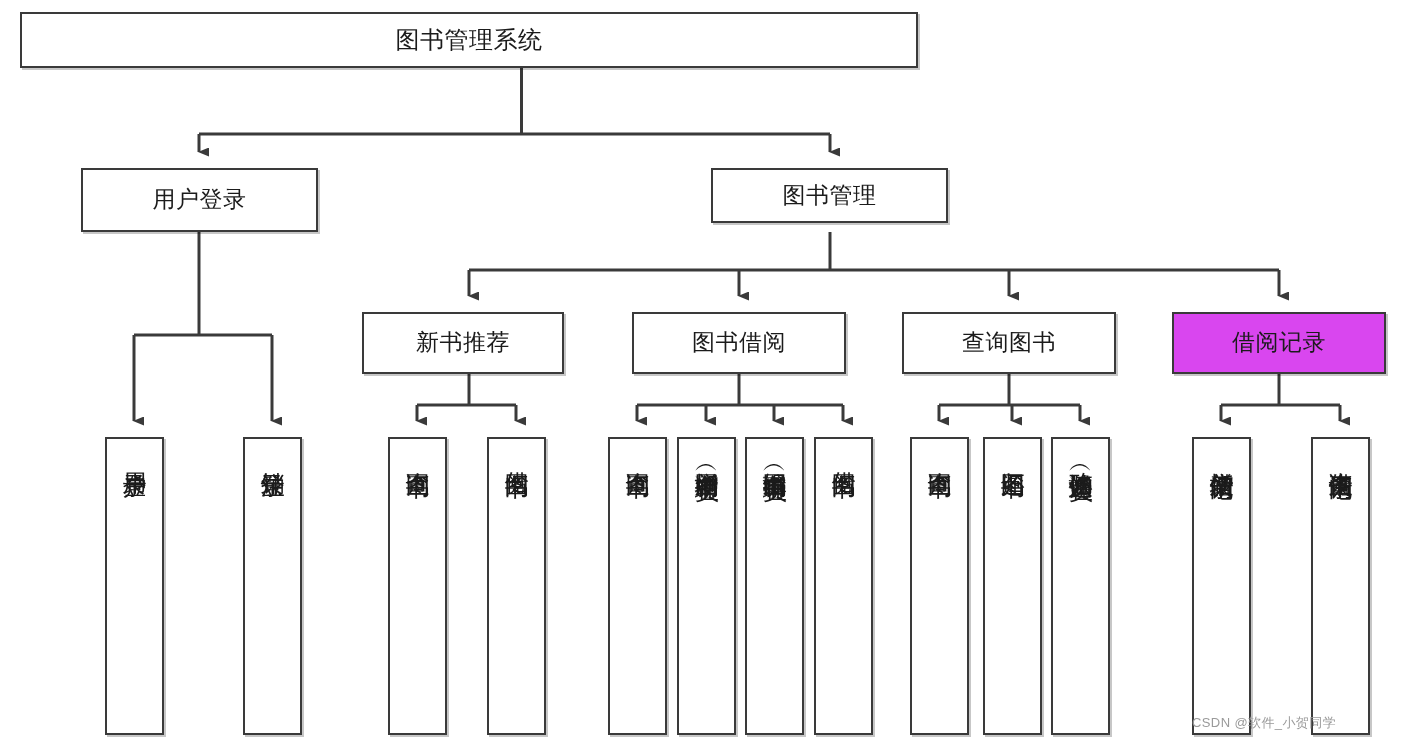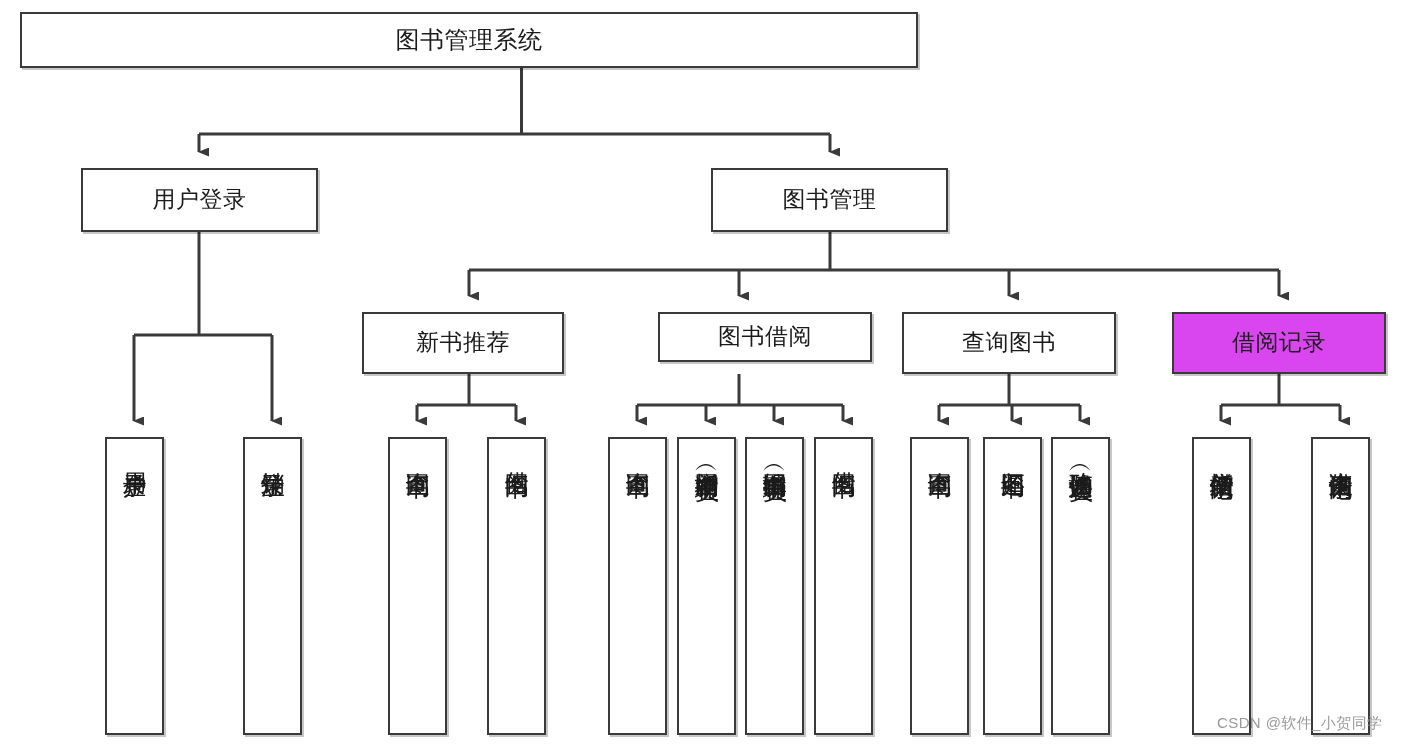--- a/index.html
+++ b/index.html
@@ -56,25 +56,24 @@
     writing-mode: vertical-rl;
     text-orientation: upright;
     font-size: 24px;
     line-height: 1.02;
     letter-spacing: 1px;
     white-space: nowrap;
     max-height: 100%;
   }
   .watermark {
     position: absolute;
-    font-size: 15px;
+    font-size: 13px;
     color: #9a9a9a;
     white-space: nowrap;
     letter-spacing: 0.4px;
-    padding-left: 25px;
   }
 </style>
 </head>
 <body>
 
 <div id="canvas">
 
   <svg id="wires" viewBox="0 0 1405 747" xmlns="http://www.w3.org/2000/svg">
     <defs>
       <marker id="arrowhead" markerWidth="10" markerHeight="11" refX="4.5" refY="10" orient="auto" markerUnits="userSpaceOnUse">
@@ -127,28 +126,28 @@
     </g>
   </svg>
 
   <div class="node title horizontal" style="left: 20px; top: 12px; width: 898px; height: 56px; border-color: rgb(58, 58, 58); background: rgb(255, 255, 255); color: rgb(27, 27, 27);">
     <span class="node-label">图书管理系统</span>
   </div>
 
   <div class="node horizontal" style="left: 81px; top: 168px; width: 237px; height: 64px; border-color: rgb(58, 58, 58); background: rgb(255, 255, 255); color: rgb(27, 27, 27);">
     <span class="node-label">用户登录</span>
   </div>
-  <div class="node horizontal" style="left: 711px; top: 168px; width: 237px; height: 64px; border-color: rgb(58, 58, 58); background: rgb(255, 255, 255); color: rgb(27, 27, 27);">
+  <div class="node horizontal" style="left: 711px; top: 168px; width: 237px; height: 55px; border-color: rgb(58, 58, 58); background: rgb(255, 255, 255); color: rgb(27, 27, 27);">
     <span class="node-label">图书管理</span>
   </div>
 
   <div class="node horizontal" style="left: 362px; top: 312px; width: 202px; height: 62px; border-color: rgb(58, 58, 58); background: rgb(255, 255, 255); color: rgb(27, 27, 27);">
     <span class="node-label">新书推荐</span>
   </div>
-  <div class="node horizontal" style="left: 632px; top: 312px; width: 214px; height: 50px; border-color: rgb(58, 58, 58); background: rgb(255, 255, 255); color: rgb(27, 27, 27); margin-left: 26px;">
+  <div class="node horizontal" style="left: 632px; top: 312px; width: 214px; height: 62px; border-color: rgb(58, 58, 58); background: rgb(255, 255, 255); color: rgb(27, 27, 27);">
     <span class="node-label">图书借阅</span>
   </div>
   <div class="node horizontal" style="left: 902px; top: 312px; width: 214px; height: 62px; border-color: rgb(58, 58, 58); background: rgb(255, 255, 255); color: rgb(27, 27, 27);">
     <span class="node-label">查询图书</span>
   </div>
   <div class="node horizontal" style="left: 1172px; top: 312px; width: 214px; height: 62px; border-color: rgb(58, 58, 58); background: #d946ef; color: rgb(27, 27, 27); justify-content: center;">
     <span class="node-label">借阅记录</span>
   </div>
 
   <div class="node vertical" style="left: 105px; top: 437px; width: 59px; height: 298px; border-color: rgb(58, 58, 58); background: rgb(255, 255, 255); color: rgb(27, 27, 27);">

